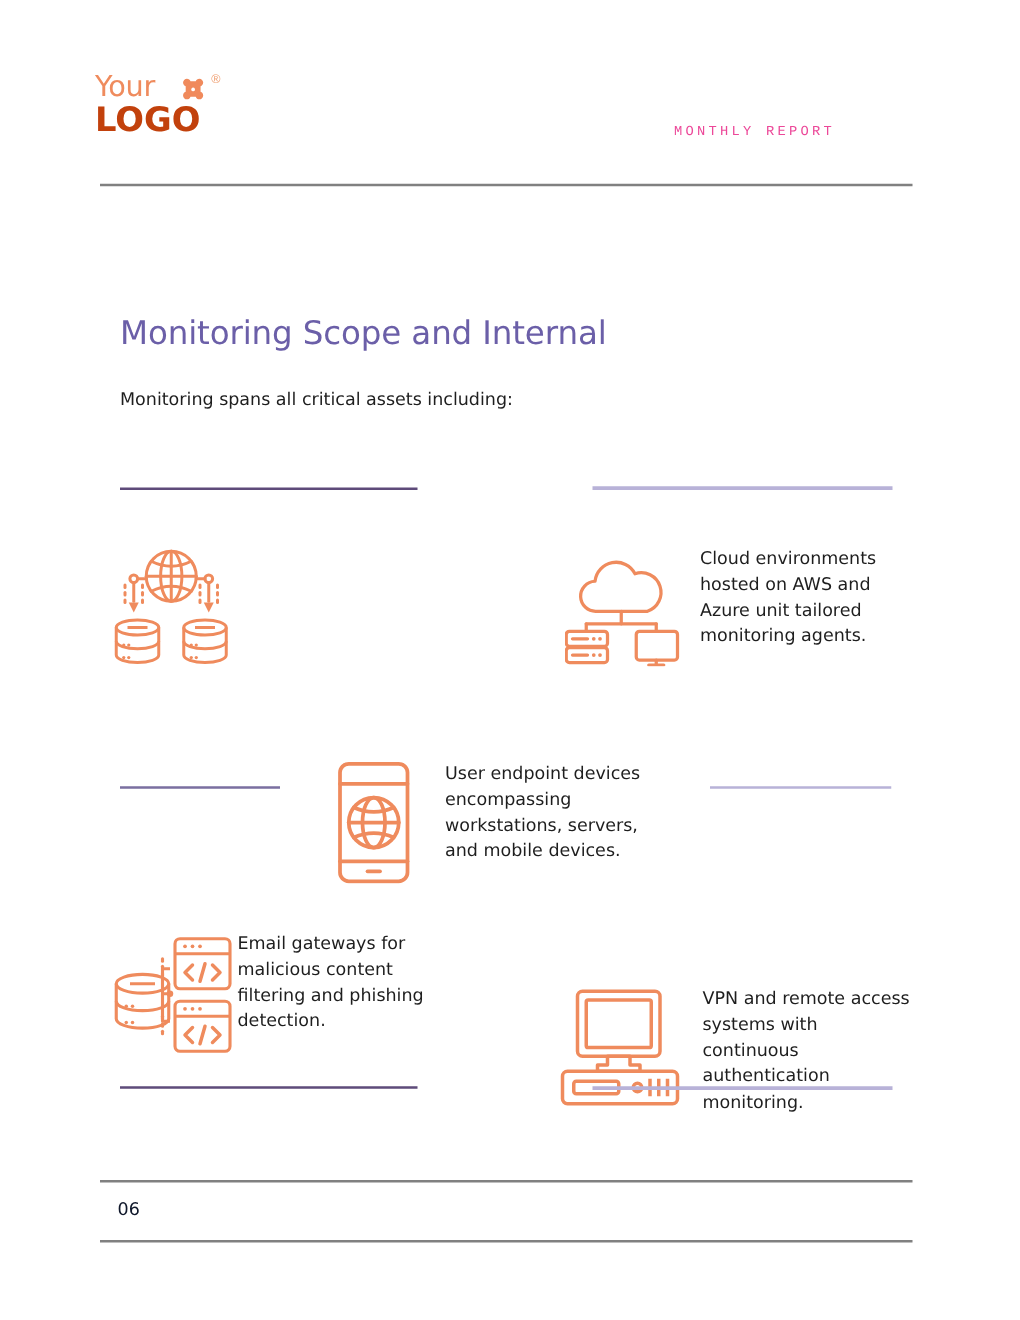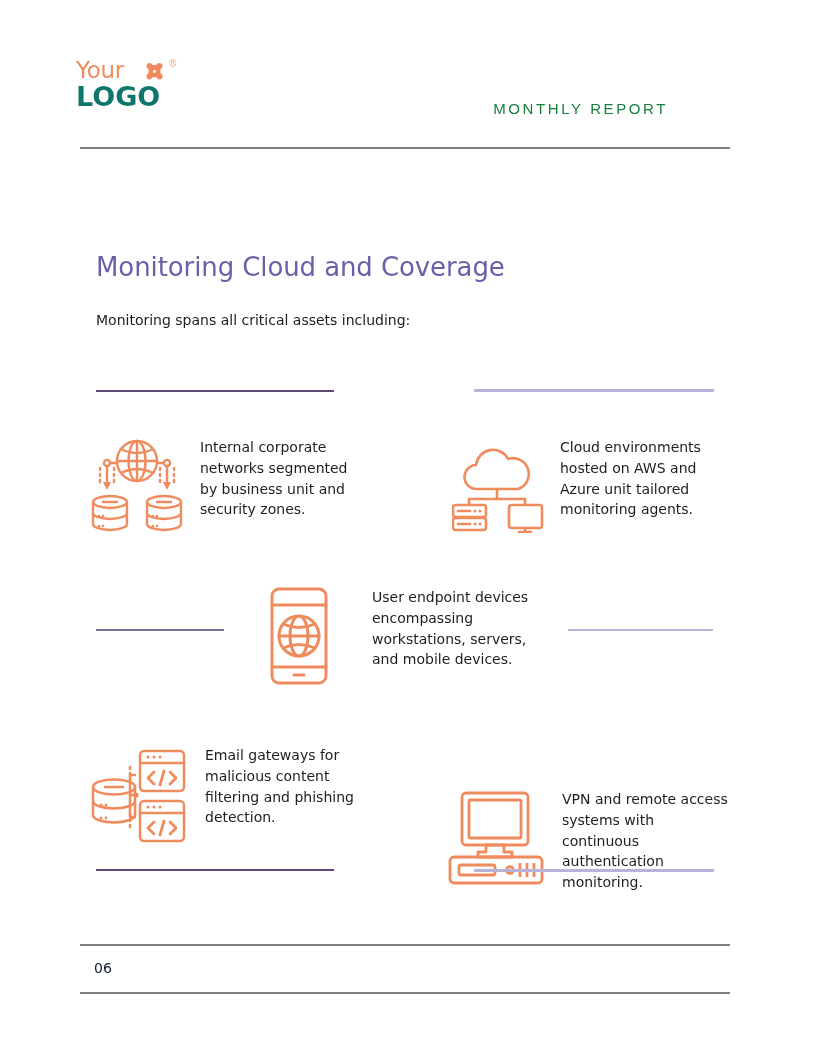--- a/index.html
+++ b/index.html
@@ -56,34 +56,35 @@
     top: 1px;
     font-size: 10px;
     color: #f0a073;
     line-height: 10px;
   }
   .logo-word {
     position: absolute;
     left: 0; top: 24px;
     font-size: 27px;
     font-weight: bold;
-    color: #0f766e;
+    color: #c2410c;
     letter-spacing: 0px;
     font-family: "DejaVu Sans", sans-serif;
     line-height: 29px;
   }
   .header-title {
     position: absolute;
     right: 88px;
     top: 100px;
-    font-size: 15px;
+    font-size: 11px;
     letter-spacing: 2.6px;
-    color: #15803d;
+    color: #ec4899;
     font-weight: 500;
     white-space: nowrap;
+    font-family: Liberation Mono, monospace;
   }
   .header-rule {
     position: absolute;
     left: 80px;
     top: 147px;
     width: 650px;
     height: 2px;
     background: #808080;
   }
 
@@ -187,21 +188,21 @@
         <circle cx="12" cy="12" r="1.7" fill="#ffffff"></circle>
       </svg>
       <div class="logo-reg">®</div>
       <div class="logo-word">LOGO</div>
     </div>
 
     <div class="header-title">MONTHLY REPORT</div>
     <div class="header-rule"></div>
   </div>
 
-  <div class="section-title">Monitoring Cloud and Coverage</div>
+  <div class="section-title">Monitoring Scope and Internal</div>
   <div class="section-sub">Monitoring spans all critical assets including:</div>
 
   <div class="divider div-dark" style="left:96px; top:390px; width:238px;"></div>
   <div class="divider div-light" style="left:474px; top:389px; width:240px;"></div>
 
   <div class="feature" style="left:90px; top:437px; width:280px;">
     <svg class="feature-icon" width="94" height="96" viewBox="0 0 94 96">
       <g fill="none" stroke="#ef8b5d" stroke-width="2.4" stroke-linecap="round" stroke-linejoin="round">
         <circle cx="47" cy="24" r="20"></circle>
         <ellipse cx="47" cy="24" rx="8.5" ry="20"></ellipse>
@@ -252,21 +253,20 @@
         <path d="M57 76 v11 a17 6 0 0 0 34 0 V76"></path>
         <line x1="66" y1="65" x2="82" y2="65"></line>
       </g>
       <g fill="#ef8b5d">
         <circle cx="63" cy="79" r="1.3"></circle>
           <circle cx="67" cy="79" r="1.3"></circle>
         <circle cx="63" cy="89" r="1.3"></circle>
           <circle cx="67" cy="89" r="1.3"></circle>
       </g>
     </svg>
-    <div class="feature-text" style="margin-left:16px; width:160px;">Internal corporate networks segmented by business unit and security zones.</div>
   </div>
 
   <div class="feature" style="left:452px; top:437px; width:285px;">
     <svg class="feature-icon" width="92" height="96" viewBox="0 0 92 96">
       <g fill="none" stroke="#ef8b5d" stroke-width="2.6" stroke-linecap="round" stroke-linejoin="round">
         <path d="M25 52 a12 12 0 0 1 -1 -24 a17 17 0 0 1 32 -6 a13 13 0 0 1 10 30 Z"></path>
         <line x1="45" y1="52" x2="45" y2="62"></line>
         <line x1="17" y1="62" x2="73" y2="62"></line>
         <line x1="17" y1="62" x2="17" y2="68"></line>
         <line x1="73" y1="62" x2="73" y2="68"></line>
@@ -284,21 +284,21 @@
         <circle cx="23" cy="87" r="1.5"></circle>
           <circle cx="28" cy="87" r="1.5"></circle>
       </g>
     </svg>
     <div class="feature-text" style="margin-left:16px; width:160px;">Cloud environments hosted on AWS and Azure unit tailored monitoring agents.</div>
   </div>
 
   <div class="divider div-dark-thin" style="left:96px; top:629px; width:128px;"></div>
   <div class="divider div-light-thin" style="left:568px; top:629px; width:145px;"></div>
 
-  <div class="feature" style="left:266px; top:587px; width:290px;gap:16px;">
+  <div class="feature" style="left:266px; top:609px; width:290px;">
     <svg class="feature-icon" width="66" height="98" viewBox="0 0 66 98">
       <g fill="none" stroke="#ef8b5d" stroke-width="3" stroke-linecap="round" stroke-linejoin="round">
         <rect x="6" y="2" width="54" height="94" rx="7"></rect>
         <line x1="6" y1="18" x2="60" y2="18"></line>
         <line x1="6" y1="80" x2="60" y2="80"></line>
         <line x1="28" y1="88" x2="38" y2="88"></line>
         <circle cx="33" cy="49" r="20"></circle>
         <ellipse cx="33" cy="49" rx="9" ry="20"></ellipse>
         <line x1="13" y1="49" x2="53" y2="49"></line>
         <path d="M17 37 Q33 44 49 37"></path>
@@ -349,21 +349,21 @@
       </g>
       <g fill="none" stroke="#ef8b5d" stroke-width="2.8" stroke-linecap="round" stroke-linejoin="round">
         <path d="M64 27 l-6 6 l6 6"></path>
         <path d="M80 27 l6 6 l-6 6"></path>
         <line x1="74" y1="26" x2="70" y2="40"></line>
         <path d="M64 77 l-6 6 l6 6"></path>
         <path d="M80 77 l6 6 l-6 6"></path>
         <line x1="74" y1="76" x2="70" y2="90"></line>
       </g>
     </svg>
-    <div class="feature-text" style="margin-left:19px; width:165px;">Email gateways for malicious content filtering and phishing detection.</div>
+    <div class="feature-text" style="margin-left:4px; width:165px;">Email gateways for malicious content filtering and phishing detection.</div>
   </div>
 
   <div class="feature" style="left:448px; top:745px; width:290px;margin-top:44px;">
     <svg class="feature-icon" width="100" height="96" viewBox="0 0 100 96">
       <g fill="none" stroke="#ef8b5d" stroke-width="2.8" stroke-linejoin="round">
         <rect x="14" y="4" width="66" height="52" rx="4"></rect>
         <rect x="21" y="11" width="52" height="38" rx="1.5"></rect>
         <path d="M38 56 h18 v7 h8 v5 H30 v-5 h8 Z"></path>
         <rect x="2" y="68" width="92" height="26" rx="4"></rect>
         <rect x="11" y="76" width="36" height="10" rx="2"></rect>

